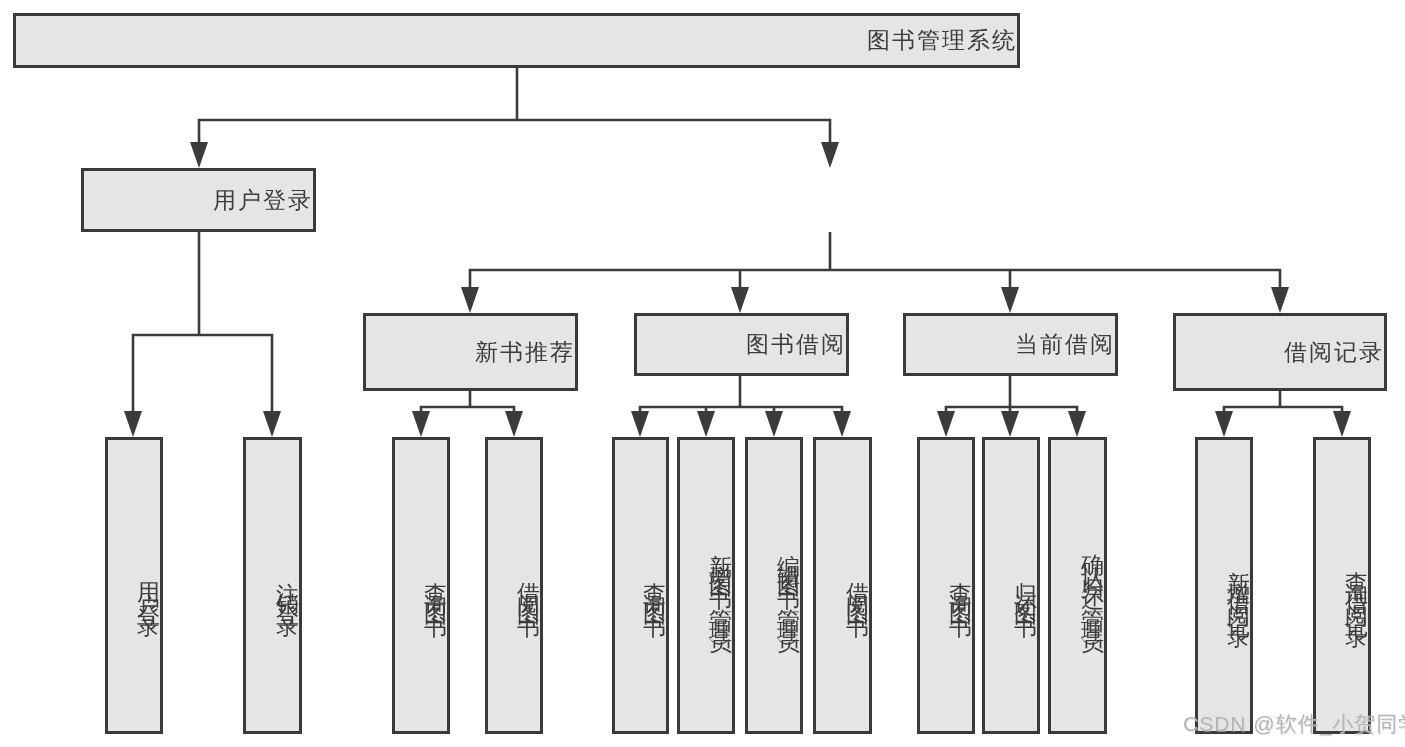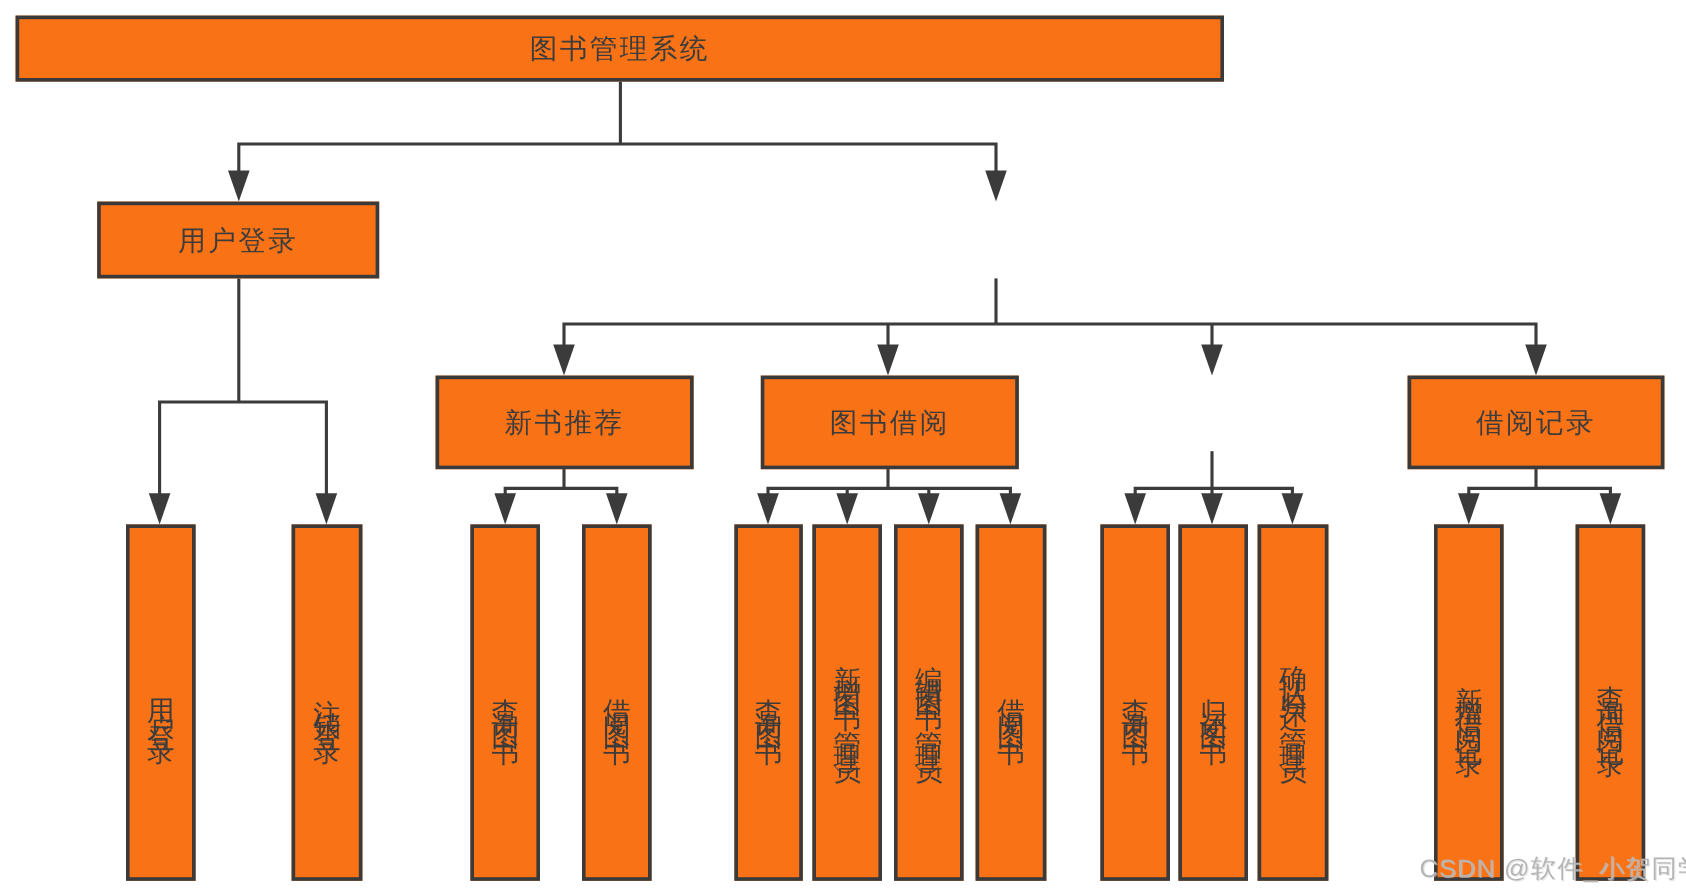--- a/index.html
+++ b/index.html
@@ -13,23 +13,23 @@
   .connectors{position:absolute;left:0;top:0;z-index:1;}
   .connectors line,.connectors polyline{
     stroke:var(--line,#3b3b3b);
     stroke-width:2.6;
     fill:none;
   }
   .connectors polygon{fill:var(--line,#3b3b3b);}
   .node{
     position:absolute;z-index:2;
     box-sizing:border-box;
-    background:#f97316;
+    background:#e5e5e5;
     border:3px solid var(--border,#3a3a3a);
-    display:flex;align-items:center;justify-content:center;
+    display:flex;align-items:center;justify-content:flex-end;
     color:var(--text,#3c3c3c);
     font-size:23px;font-weight:500;
     letter-spacing:2px;
     white-space:nowrap;
   }
   .leaf{letter-spacing:0;}
   .leaf .v{
     writing-mode:vertical-rl;
     line-height:1;
     letter-spacing:11px;
@@ -116,22 +116,25 @@
     <span>图书管理系统</span>
   </div>
 
   <div class="node" style="left:81px;top:168px;width:235px;height:64px">
     <span>用户登录</span>
   </div>
 
   <div class="node" style="left:363px;top:313px;width:215px;height:78px">
     <span>新书推荐</span>
   </div>
-  <div class="node" style="left:634px;top:313px;width:215px;height:78px">
+  <div class="node" style="left:634px;top:313px;width:215px;height:63px">
     <span>图书借阅</span>
+  </div>
+  <div class="node" style="left:903px;top:313px;width:215px;height:63px">
+    <span>当前借阅</span>
   </div>
   <div class="node" style="left:1173px;top:313px;width:214px;height:78px">
     <span>借阅记录</span>
   </div>
 
   <div class="node leaf" style="left:105px;top:437px;width:58px;height:297px">
     <span class="v">用户登录</span>
   </div>
   <div class="node leaf" style="left:243px;top:437px;width:59px;height:297px">
     <span class="v">注销登录</span>

